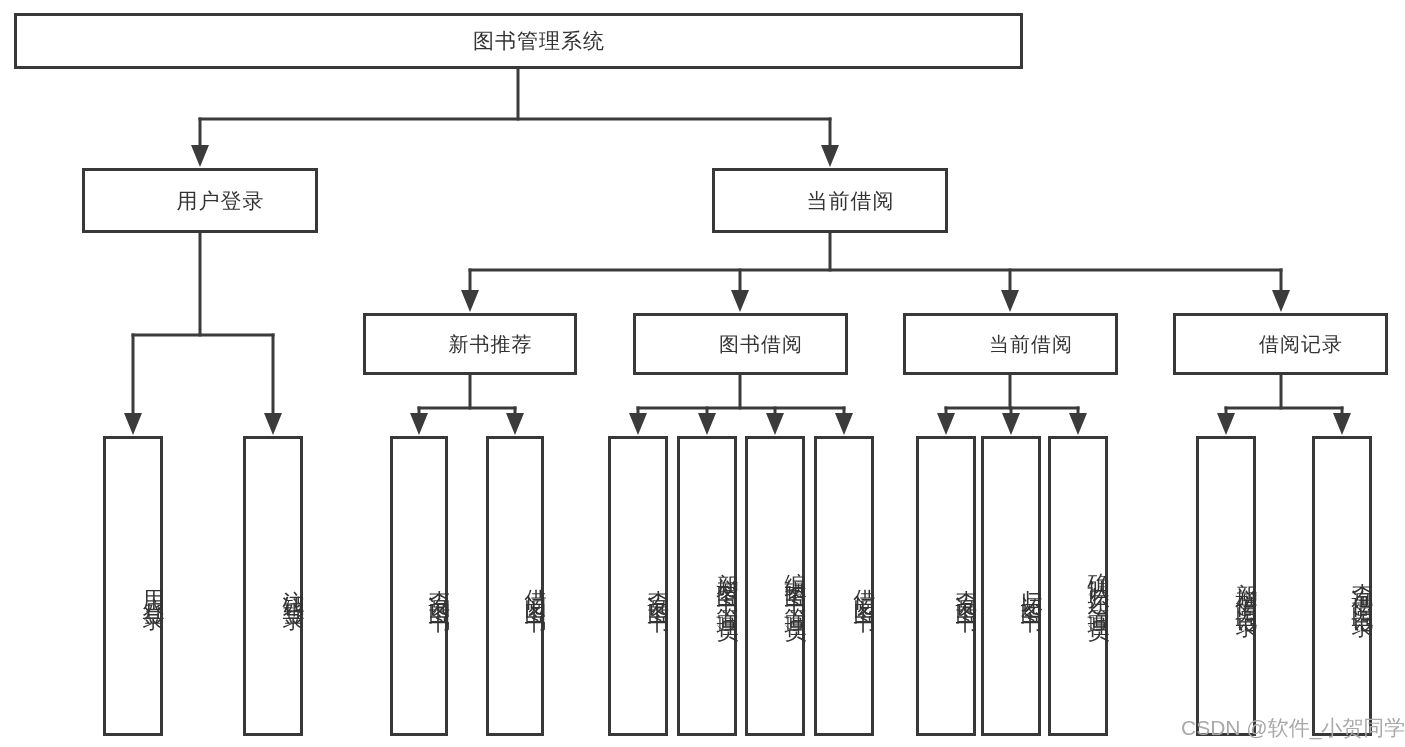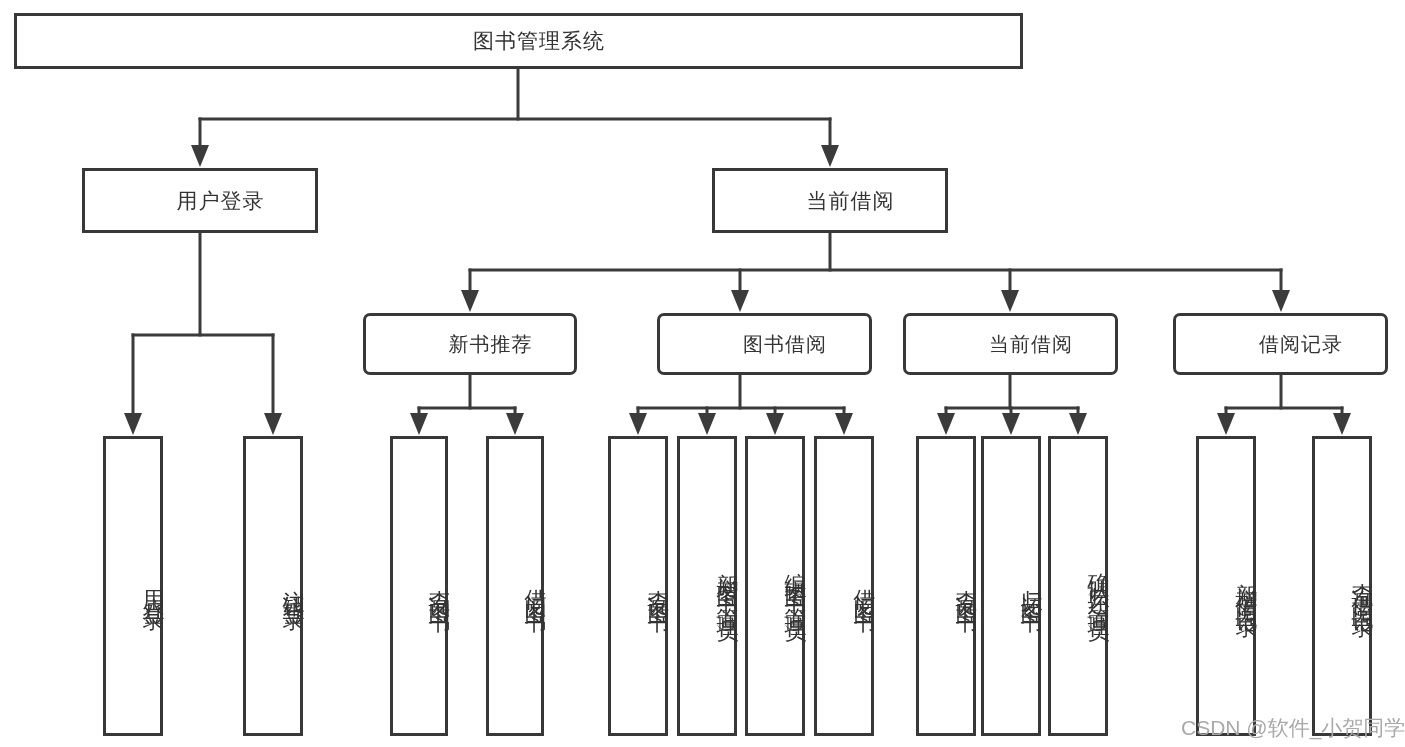--- a/index.html
+++ b/index.html
@@ -23,21 +23,21 @@
     background: #ffffff;
     color: #333333;
     display: flex;
     align-items: center;
     justify-content: center;
     z-index: 2;
     white-space: nowrap;
     padding-left: 41px;
   }
   .h-node { font-size: 21px; letter-spacing: 1px; }
-  .l3-node { font-size: 20px; letter-spacing: 1px; border-radius: 7px; }
+  .l3-node { font-size: 20px; letter-spacing: 1px; }
   .leaf {
     top: 436px;
     height: 300px;
     writing-mode: vertical-rl;
     text-orientation: mixed;
     font-size: 22px;
     letter-spacing: 7px;
     white-space: normal;
   }
   #watermark {
@@ -125,21 +125,21 @@
       <polygon points="1333,413 1351,413 1342,435"></polygon>
     </g>
   </svg>
 
   <div class="node h-node" style="left:14px; top:13px; width:1009px; height:56px;">图书管理系统</div>
 
   <div class="node h-node" style="left:82px; top:168px; width:236px; height:65px;">用户登录</div>
   <div class="node h-node" style="left:712px; top:168px; width:236px; height:65px;">当前借阅</div>
 
   <div class="node l3-node" style="left:363px; top:313px; width:214px; height:62px;">新书推荐</div>
-  <div class="node l3-node" style="left:633px; top:313px; width:215px; height:62px;margin-left:24px;">图书借阅</div>
+  <div class="node l3-node" style="left:633px; top:313px; width:215px; height:62px;">图书借阅</div>
   <div class="node l3-node" style="left:903px; top:313px; width:215px; height:62px;">当前借阅</div>
   <div class="node l3-node" style="left:1173px; top:313px; width:215px; height:62px;">借阅记录</div>
 
   <div class="node leaf" style="left:103px; width:60px;">用户登录</div>
   <div class="node leaf" style="left:243px; width:60px;">注销登录</div>
 
   <div class="node leaf" style="left:390px; width:58px;">查询图书</div>
   <div class="node leaf" style="left:486px; width:58px;">借阅图书</div>
 
   <div class="node leaf" style="left:608px; width:60px;">查询图书</div>

